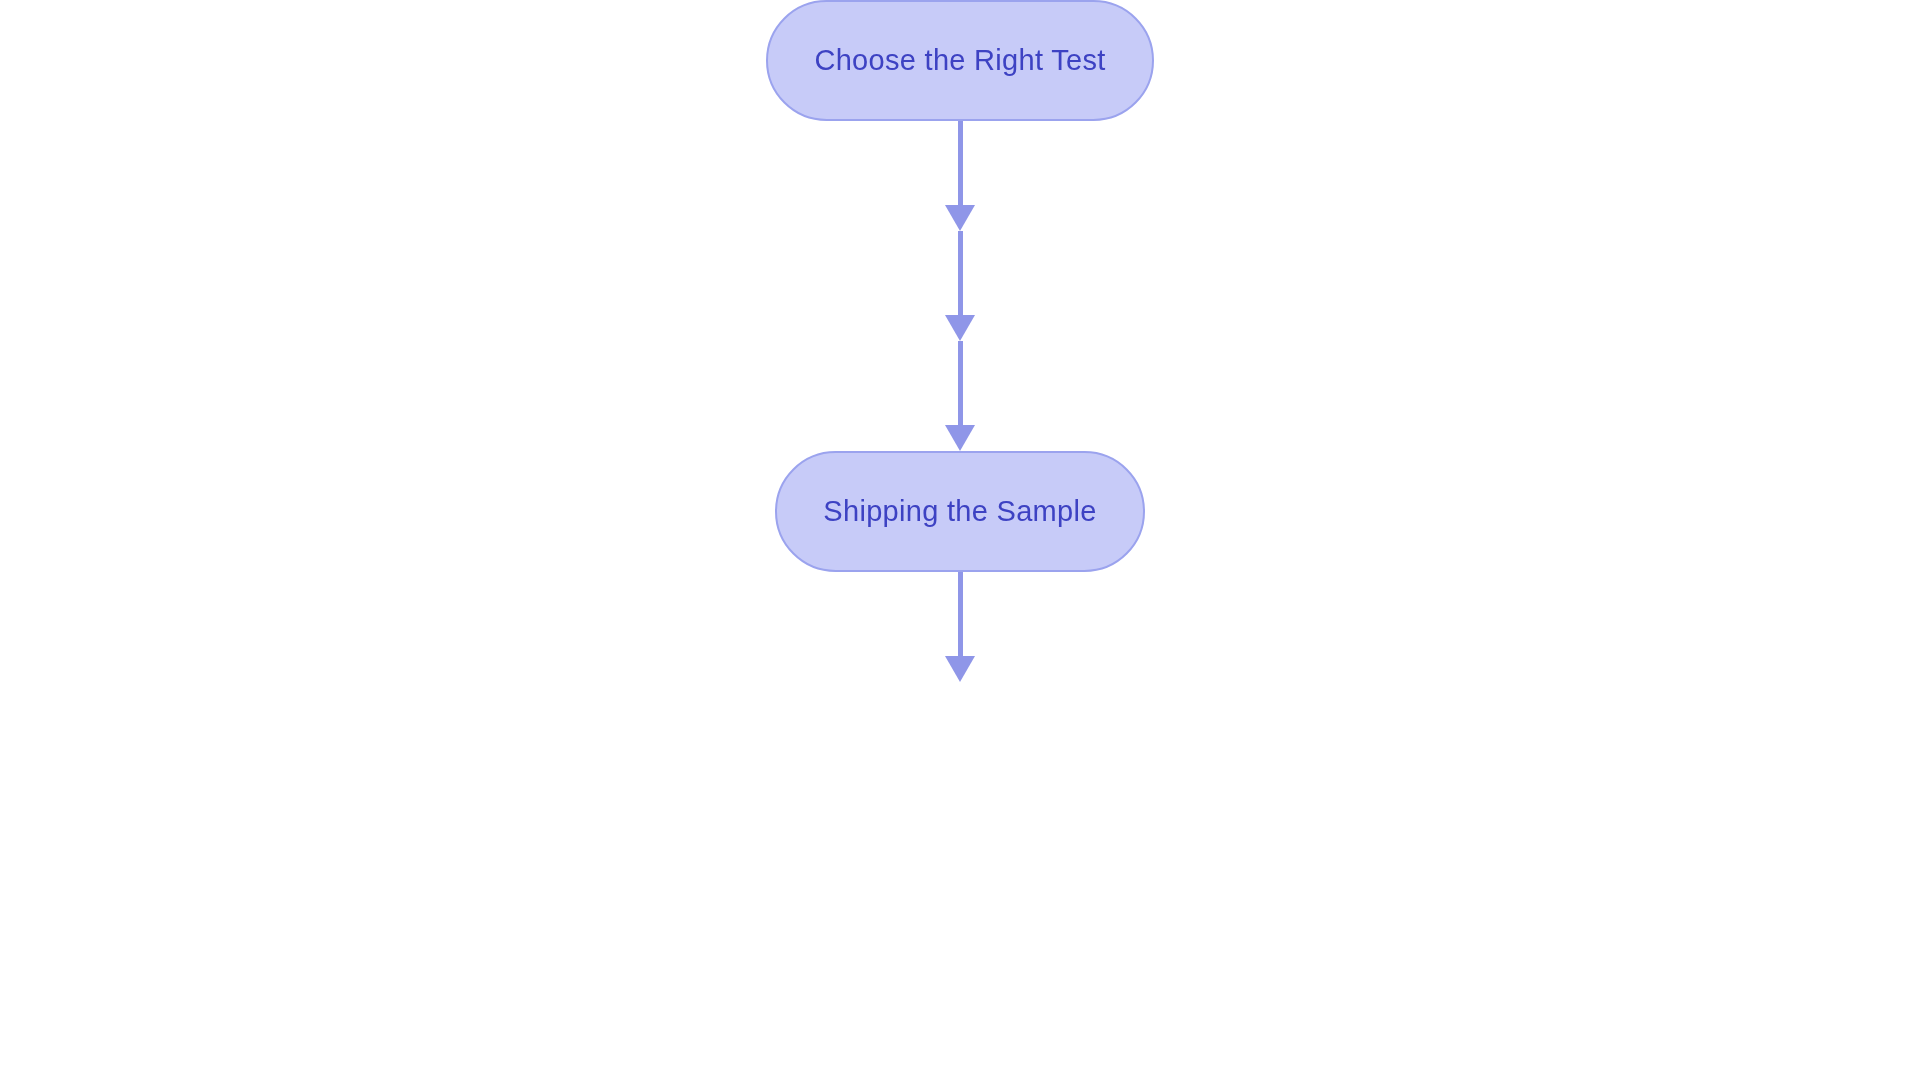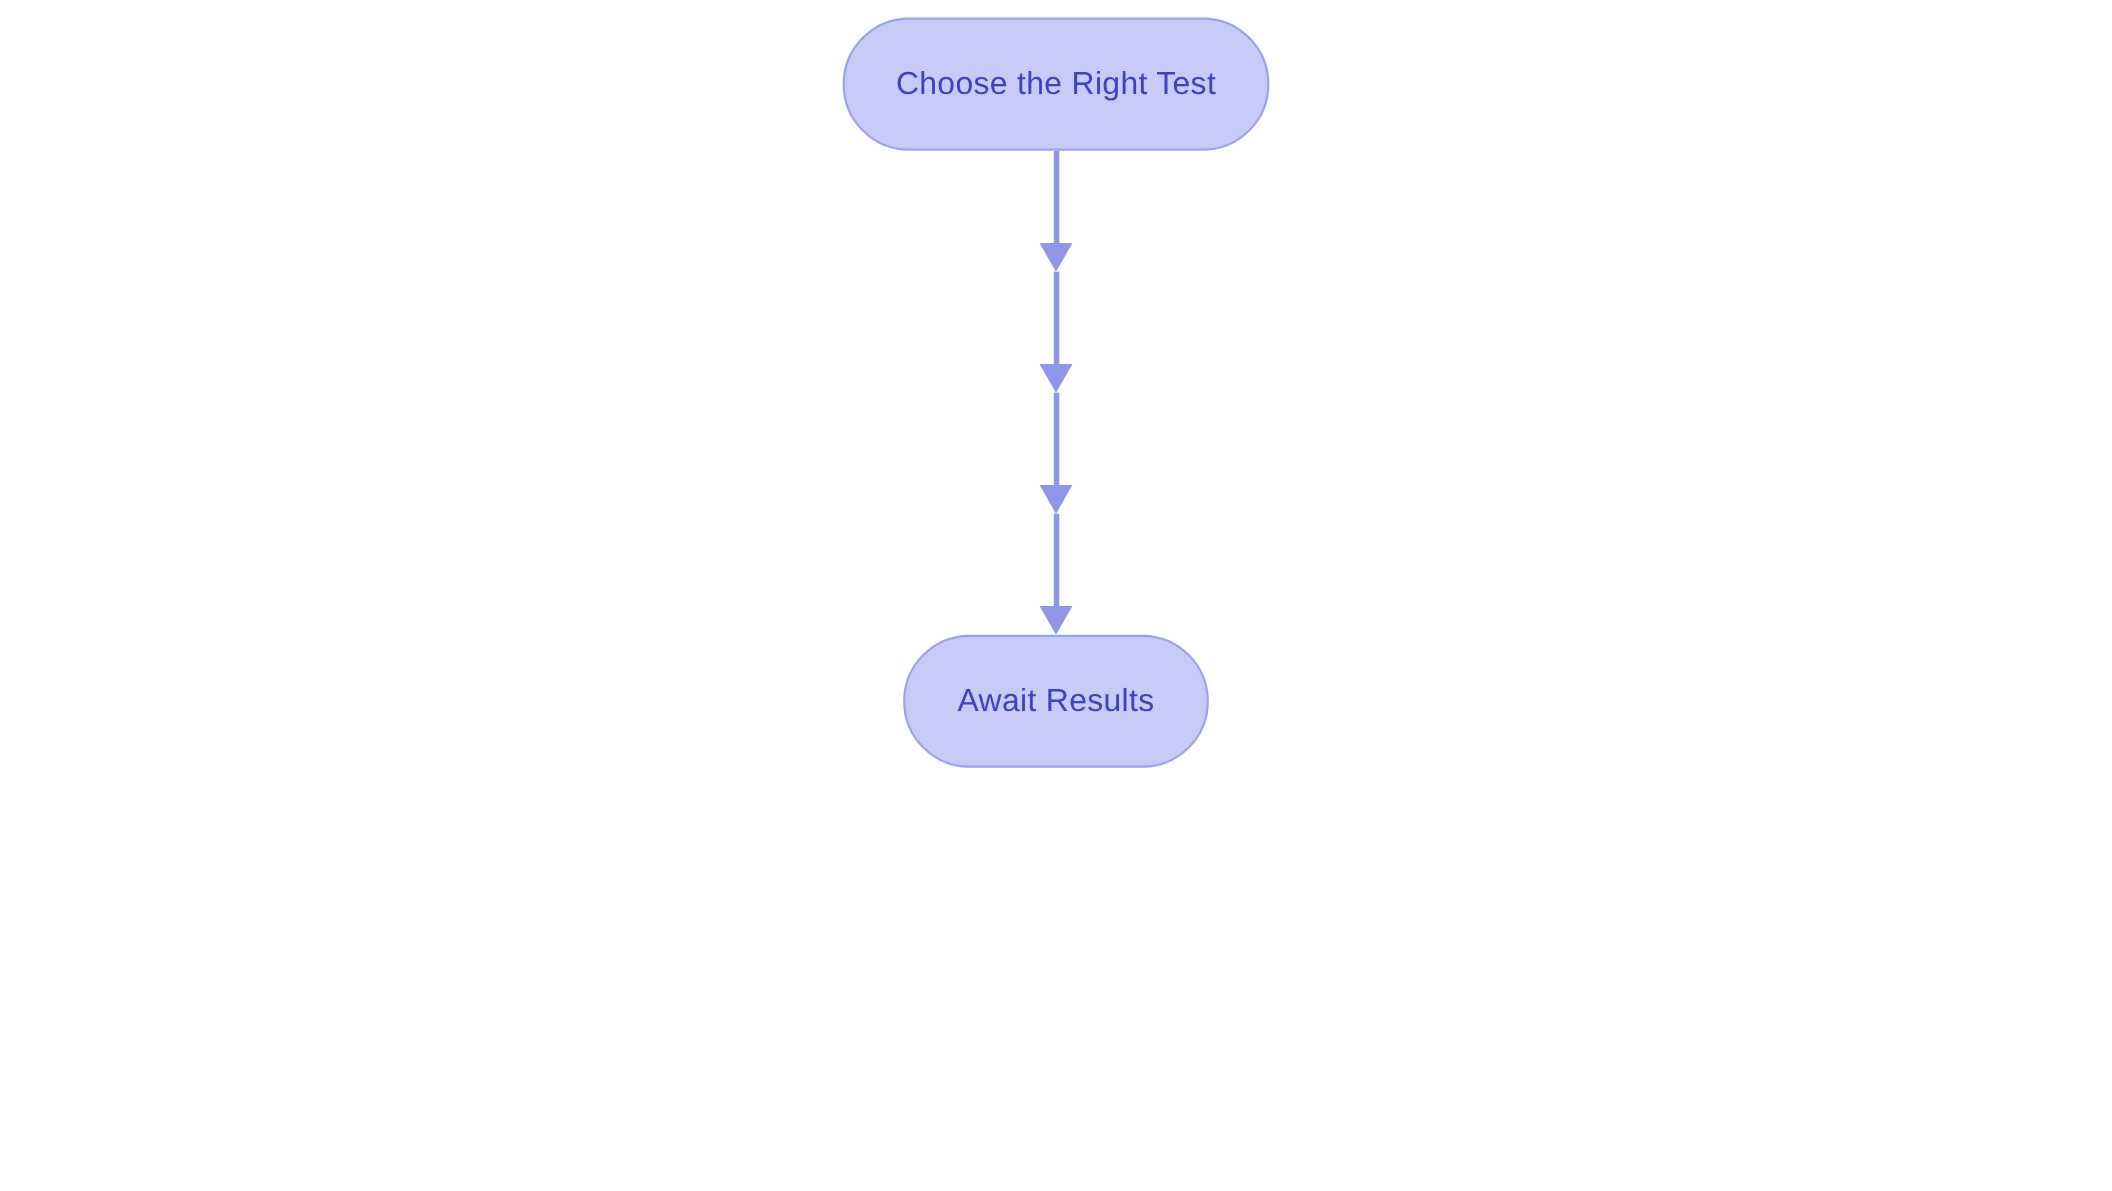--- a/index.html
+++ b/index.html
@@ -13,21 +13,20 @@
   html, body {
     width: 1920px;
     height: 1083px;
     background: var(--bg);
     overflow: hidden;
     font-family: "Liberation Sans", sans-serif;
   }
   .flowchart {
     width: 100%;
     height: 100%;
-    padding-top: 16px;
     display: flex;
     flex-direction: column;
     align-items: center;
   }
   .flow-node {
     height: 121px;
     padding: 0 46px;
     min-width: 278px;
     background: var(--node-fill);
     border: 2px solid var(--node-border);
@@ -85,23 +84,23 @@
     <div class="shaft"></div>
     <div class="head"></div>
   </div>
 
 
   <div class="flow-arrow">
     <div class="shaft"></div>
     <div class="head"></div>
   </div>
 
+  <div class="flow-node">
+    <span class="node-label">Shipping the Sample</span>
+  </div>
 
   <div class="flow-arrow">
     <div class="shaft"></div>
     <div class="head"></div>
   </div>
 
-  <div class="flow-node">
-    <span class="node-label">Await Results</span>
-  </div>
 
 </div>
 
 </body></html>

